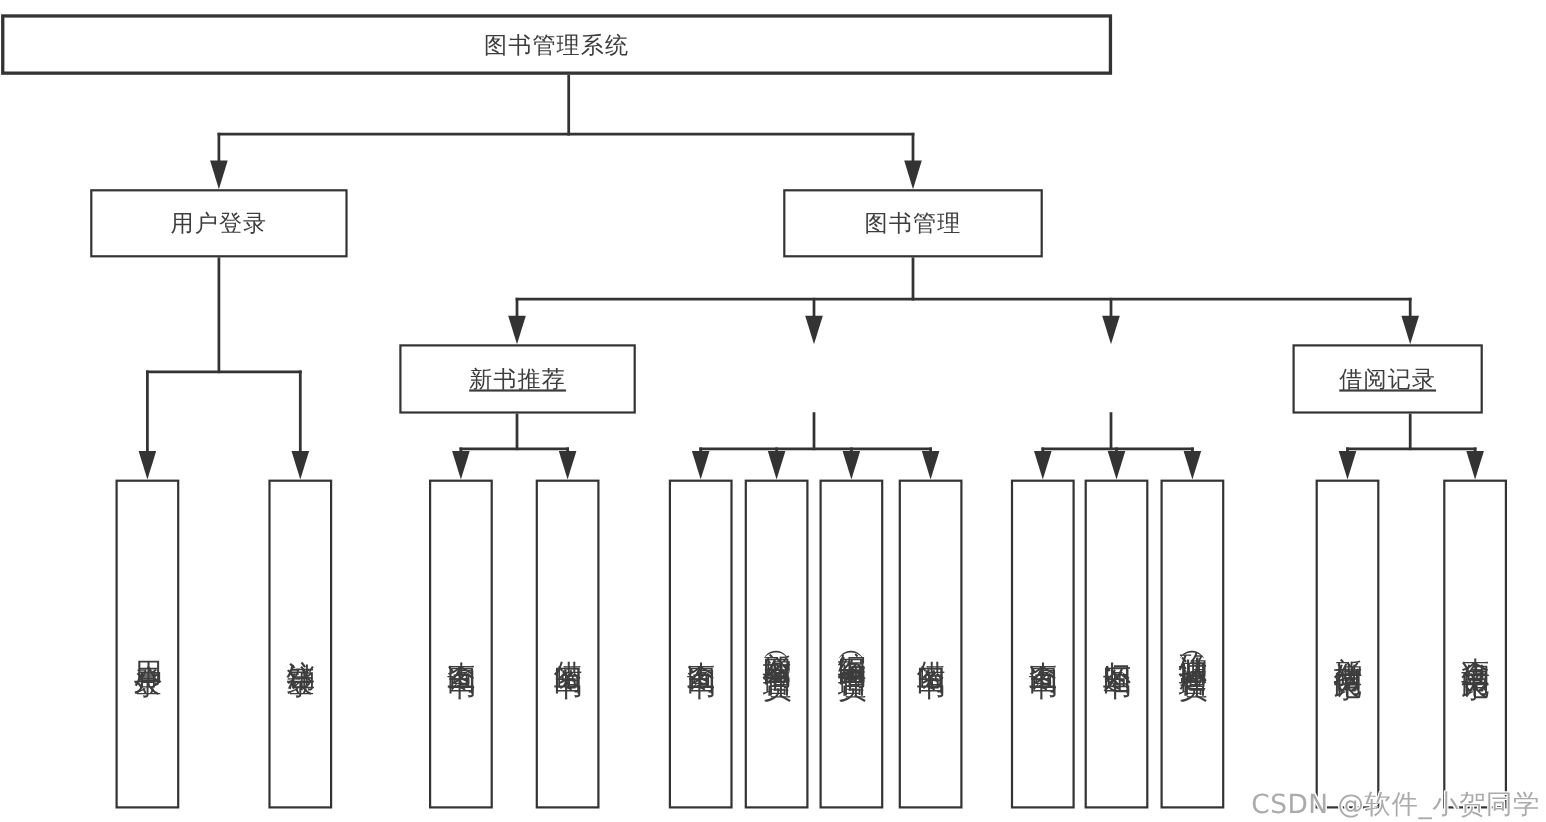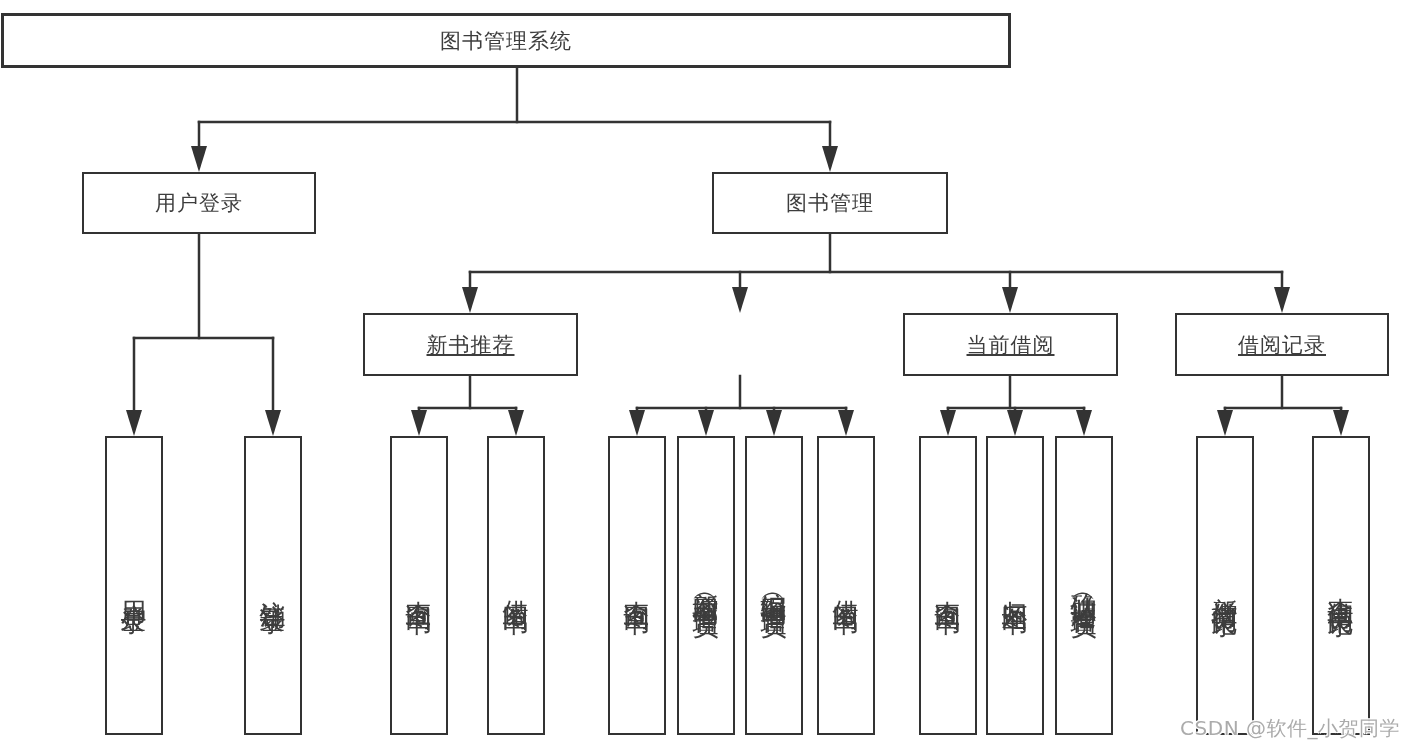--- a/index.html
+++ b/index.html
@@ -35,21 +35,21 @@
     letter-spacing: 1px;
     white-space: nowrap;
   }
   .root-node  { left: 1px;  top: 13px;  width: 1010px; height: 55px; border-width: 3px; }
   .l2-a { left: 82px;  top: 172px; width: 234px; height: 62px; }
   .l2-b { left: 712px; top: 172px; width: 236px; height: 62px; }
   .l3   { top: 313px; height: 63px; width: 215px; text-decoration: underline; }
   .l3-0 { left: 363px; }
   .l3-1 { left: 633px; }
   .l3-2 { left: 903px; }
-  .l3-3 { left: 1175px; width: 214px; }
+  .l3-3 { left: 1175px; width: 173px; }
   .leaf {
     top: 436px; height: 299px; width: 58px;
     writing-mode: vertical-rl;
     text-orientation: mixed;
     font-size: 26px;
     letter-spacing: 3px;
     line-height: 1;
   }
   .lf-0  { left: 105px; }
   .lf-1  { left: 244px; }
@@ -61,21 +61,21 @@
   .lf-7  { left: 817px; }
   .lf-8  { left: 919px; }
   .lf-9  { left: 986px; }
   .lf-10 { left: 1055px; }
   .lf-11 { left: 1196px; }
   .lf-12 { left: 1312px; }
   .watermark {
     position: absolute;
     right: 5px;
     top: 715px;
-    font-size: 20px;
+    font-size: 24px;
     color: var(--wm);
     letter-spacing: 0.5px;
     text-shadow: 1px 1px 0 #fff, -1px -1px 0 #fff, 1px -1px 0 #fff, -1px 1px 0 #fff;
     white-space: nowrap;
   }
 </style>
 </head>
 <body>
 
 <div class="canvas">
@@ -146,21 +146,20 @@
       <path d="M1333 410 L1349 410 L1341 436 Z"></path>
     </g>
   </svg>
 
   <div class="node root-node">图书管理系统</div>
 
   <div class="node l2-a">用户登录</div>
   <div class="node l2-b">图书管理</div>
 
   <div class="node l3 l3-0">新书推荐</div>
-  <div class="node l3 l3-2">当前借阅</div>
   <div class="node l3 l3-3">借阅记录</div>
 
   <div class="node leaf lf-0">用户登录</div>
   <div class="node leaf lf-1">注销登录</div>
 
   <div class="node leaf lf-2">查询图书</div>
   <div class="node leaf lf-3">借阅图书</div>
 
   <div class="node leaf lf-4">查询图书</div>
   <div class="node leaf lf-5">新增图书（管理员）</div>

